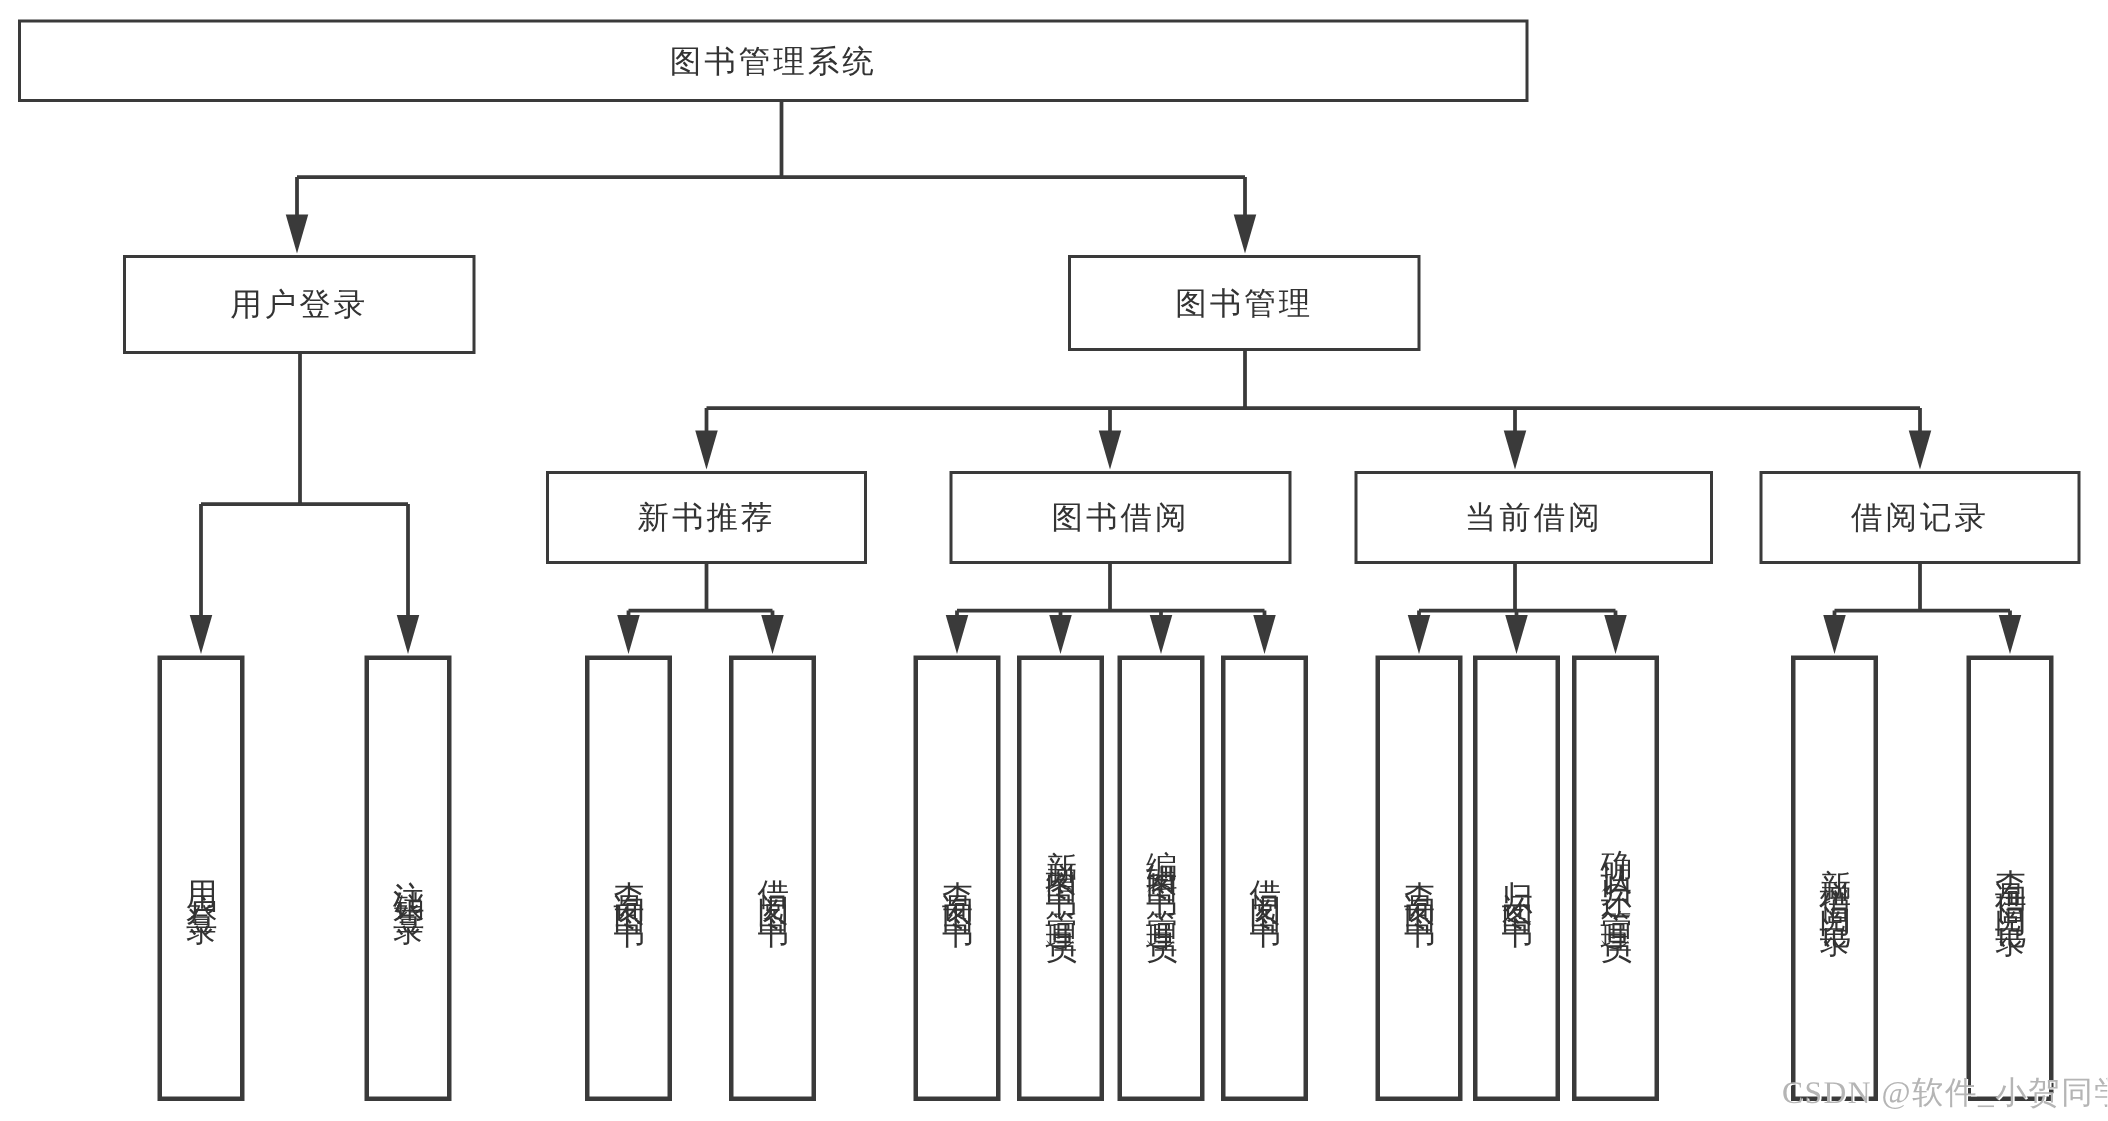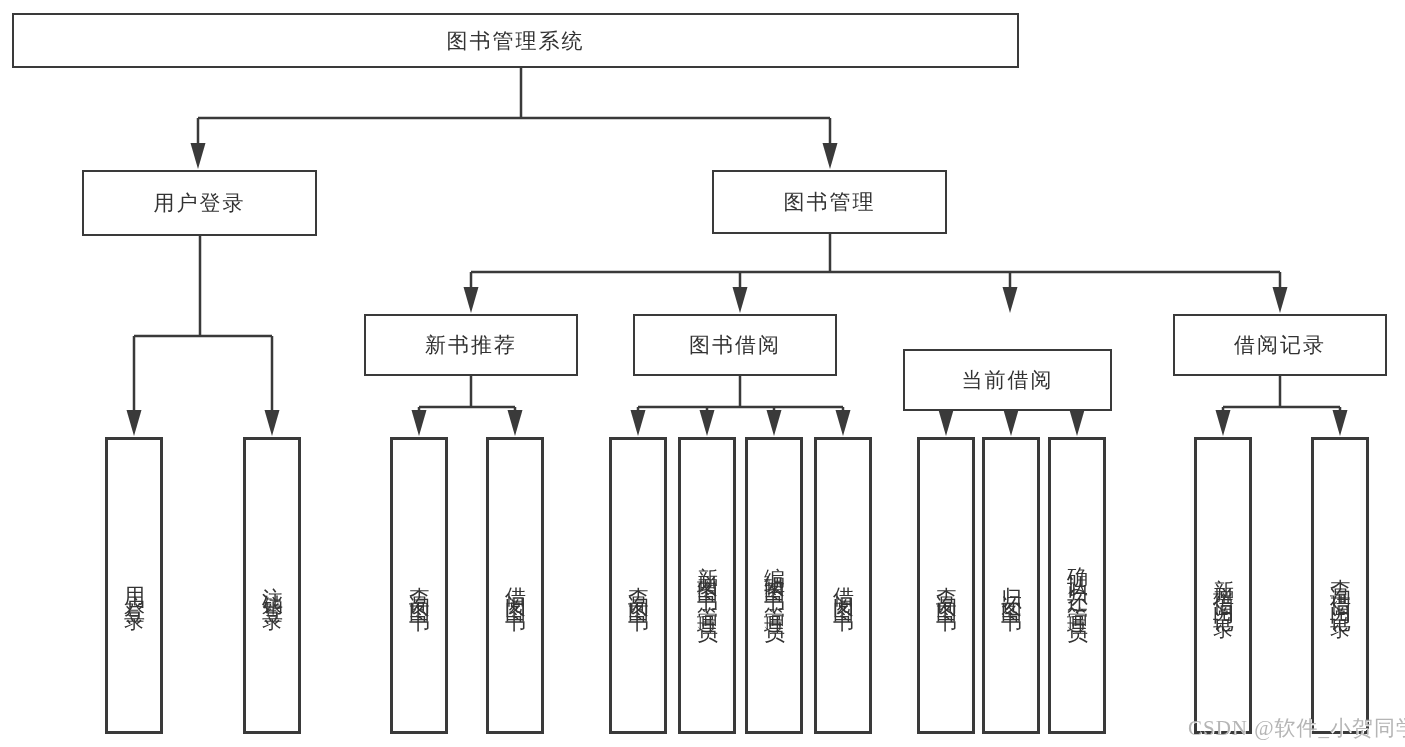--- a/index.html
+++ b/index.html
@@ -123,24 +123,24 @@
   <div class="node" style="left:82px; top:170px; width:235px; height:66px;">
     <span class="hlabel">用户登录</span>
   </div>
   <div class="node" style="left:712px; top:170px; width:235px; height:64px;">
     <span class="hlabel">图书管理</span>
   </div>
 
   <div class="node" style="left:364px; top:314px; width:214px; height:62px;">
     <span class="hlabel">新书推荐</span>
   </div>
-  <div class="node" style="left:633px; top:314px; width:204px; height:62px;">
+  <div class="node" style="left:633px; top:314px; width:228px; height:62px;">
     <span class="hlabel">图书借阅</span>
   </div>
-  <div class="node" style="left:903px; top:314px; width:209px; height:62px;margin-top:35px;">
+  <div class="node" style="left:903px; top:314px; width:239px; height:62px;">
     <span class="hlabel">当前借阅</span>
   </div>
   <div class="node" style="left:1173px; top:314px; width:214px; height:62px;">
     <span class="hlabel">借阅记录</span>
   </div>
 
   <div class="leaf" style="left:105px;">
     <span class="vlabel">用户登录</span>
   </div>
   <div class="leaf" style="left:243px;">

